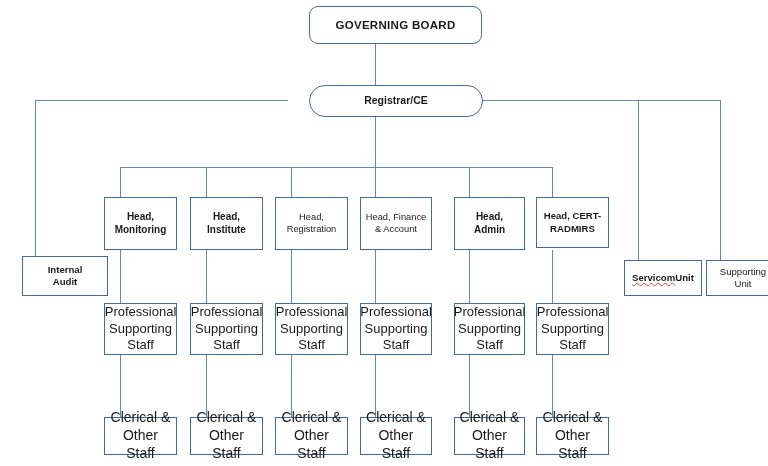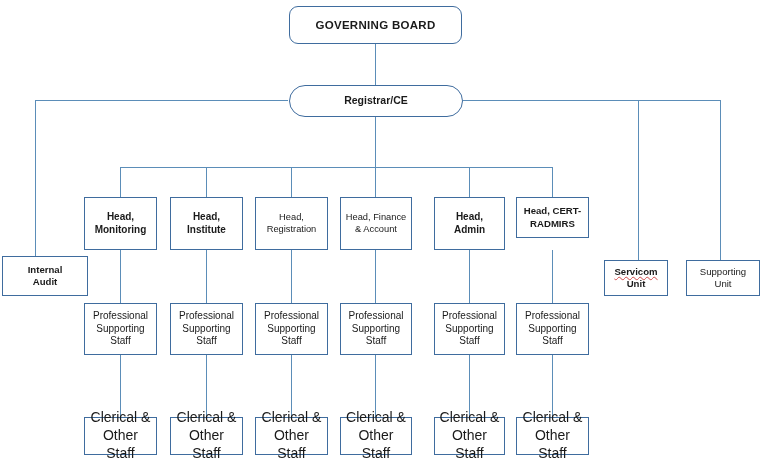--- a/index.html
+++ b/index.html
@@ -30,20 +30,21 @@
     border: 1.6px solid #3f6c9e;
     background: #ffffff;
     display: flex;
     align-items: center;
     justify-content: center;
     text-align: center;
     color: #1a1a1a;
     line-height: 1.28;
     white-space: pre-line;
     padding: 1px 2px;
+    margin-left: 20px;
   }
   .node.rounded {
     border-radius: 9px;
     border-width: 1.6px;
   }
   .node.top-level {
     font-size: 11.5px;
     font-weight: bold;
     letter-spacing: 0.3px;
   }
@@ -65,21 +66,21 @@
   }
   .node.side {
     font-size: 9.6px;
     font-weight: bold;
   }
   .node.side-light {
     font-size: 9.6px;
     font-weight: normal;
   }
   .node.staff {
-    font-size: 10px;
+    font-size: 13px;
     font-weight: normal;
   }
   .node.clerical {
     font-size: 14px;
     font-weight: normal;
   }
   .squiggle {
     text-decoration: underline;
     text-decoration-style: wavy;
     text-decoration-color: #d04a4a;
@@ -128,39 +129,39 @@
   <div class="conn v" style="left:469px; top:355px; height:62px;"></div>
   <div class="conn v" style="left:552px; top:355px; height:62px;"></div>
 
   <div class="node rounded top-level" style="left:289px; top:6px; width:173px; height:38px;">GOVERNING BOARD</div>
 
   <div class="node rounded registrar" style="left:289px; top:85px; width:174px; height:32px;border-radius:16px;">Registrar/CE</div>
 
   <div class="node side" style="left:2px; top:256px; width:86px; height:40px;">Internal
 Audit</div>
 
-  <div class="node side" style="left:604px; top:260px; width:64px; height:36px; flex-direction:column;">
+  <div class="node side" style="left:604px; top:260px; width:78px; height:36px; flex-direction:row;">
     <span class="squiggle">Servicom</span>
     <span>Unit</span>
   </div>
 
   <div class="node side-light" style="left:686px; top:260px; width:74px; height:36px;">Supporting
 Unit</div>
 
   <div class="node head" style="left:84px; top:197px; width:73px; height:53px;">Head,
 Monitoring</div>
   <div class="node head" style="left:170px; top:197px; width:73px; height:53px;">Head,
 Institute</div>
   <div class="node head-light" style="left:255px; top:197px; width:73px; height:53px;">Head,
 Registration</div>
   <div class="node head-light" style="left:340px; top:197px; width:72px; height:53px;">Head, Finance
 &amp; Account</div>
   <div class="node head" style="left:434px; top:197px; width:71px; height:53px;">Head,
 Admin</div>
-  <div class="node head-semi" style="left:516px; top:197px; width:73px; height:41px;">Head, CERT-
+  <div class="node head-semi" style="left:516px; top:197px; width:73px; height:51px;">Head, CERT-
 RADMIRS</div>
 
   <div class="node staff" style="left:84px; top:303px; width:73px; height:52px;">Professional
 Supporting
 Staff</div>
   <div class="node staff" style="left:170px; top:303px; width:73px; height:52px;">Professional
 Supporting
 Staff</div>
   <div class="node staff" style="left:255px; top:303px; width:73px; height:52px;">Professional
 Supporting

